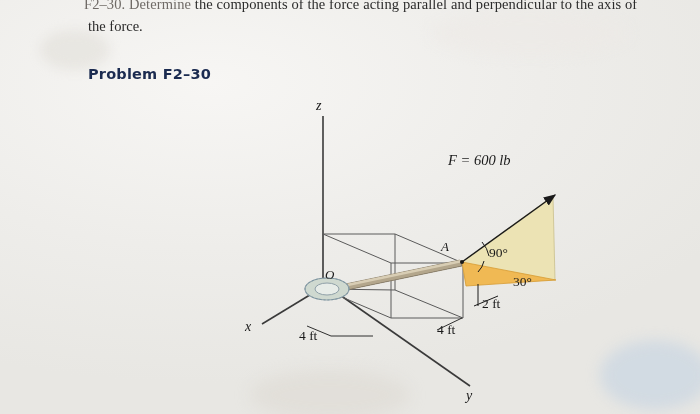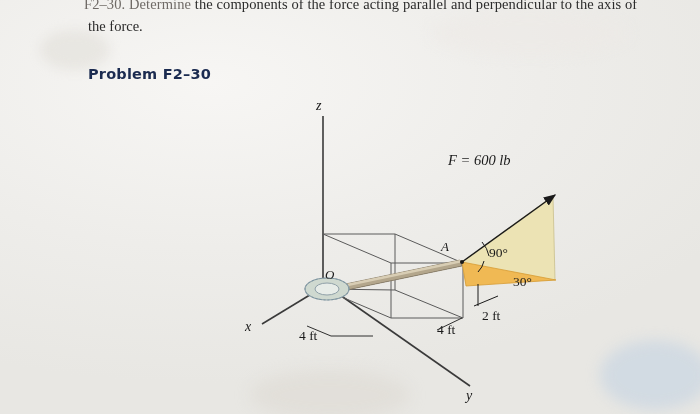--- a/index.html
+++ b/index.html
@@ -79,21 +79,21 @@
   .fig-label.ital { font-style: italic; }
 
   #lbl-z   { left: 316px; top: 8px;  font-size: 14px; font-style: italic; }
   #lbl-x   { left: 245px; top: 229px; font-size: 14px; font-style: italic; }
   #lbl-y   { left: 466px; top: 298px; font-size: 14px; font-style: italic; }
   #lbl-O   { left: 325px; top: 177px; font-size: 13px; font-style: italic; }
   #lbl-A   { left: 441px; top: 149px; font-size: 13px; font-style: italic; }
   #lbl-F   { left: 448px; top: 62px;  font-size: 14.5px; font-style: italic; }
   #lbl-60  { left: 489px; top: 155px; font-size: 13.5px; }
   #lbl-30  { left: 485px; top: 184px; font-size: 13.5px; margin-left: 28px; }
-  #lbl-2ft { left: 482px; top: 206px; font-size: 13.5px; margin-top: 12px; }
+  #lbl-2ft { left: 482px; top: 206px; font-size: 13.5px; }
   #lbl-4ft-a { left: 299px; top: 238px; font-size: 13.5px; }
   #lbl-4ft-b { left: 437px; top: 232px; font-size: 13.5px; }
 </style>
 </head>
 <body>
 
 <div id="page">
 
   <div class="blotch b1"></div>
   <div class="blotch b4"></div>

